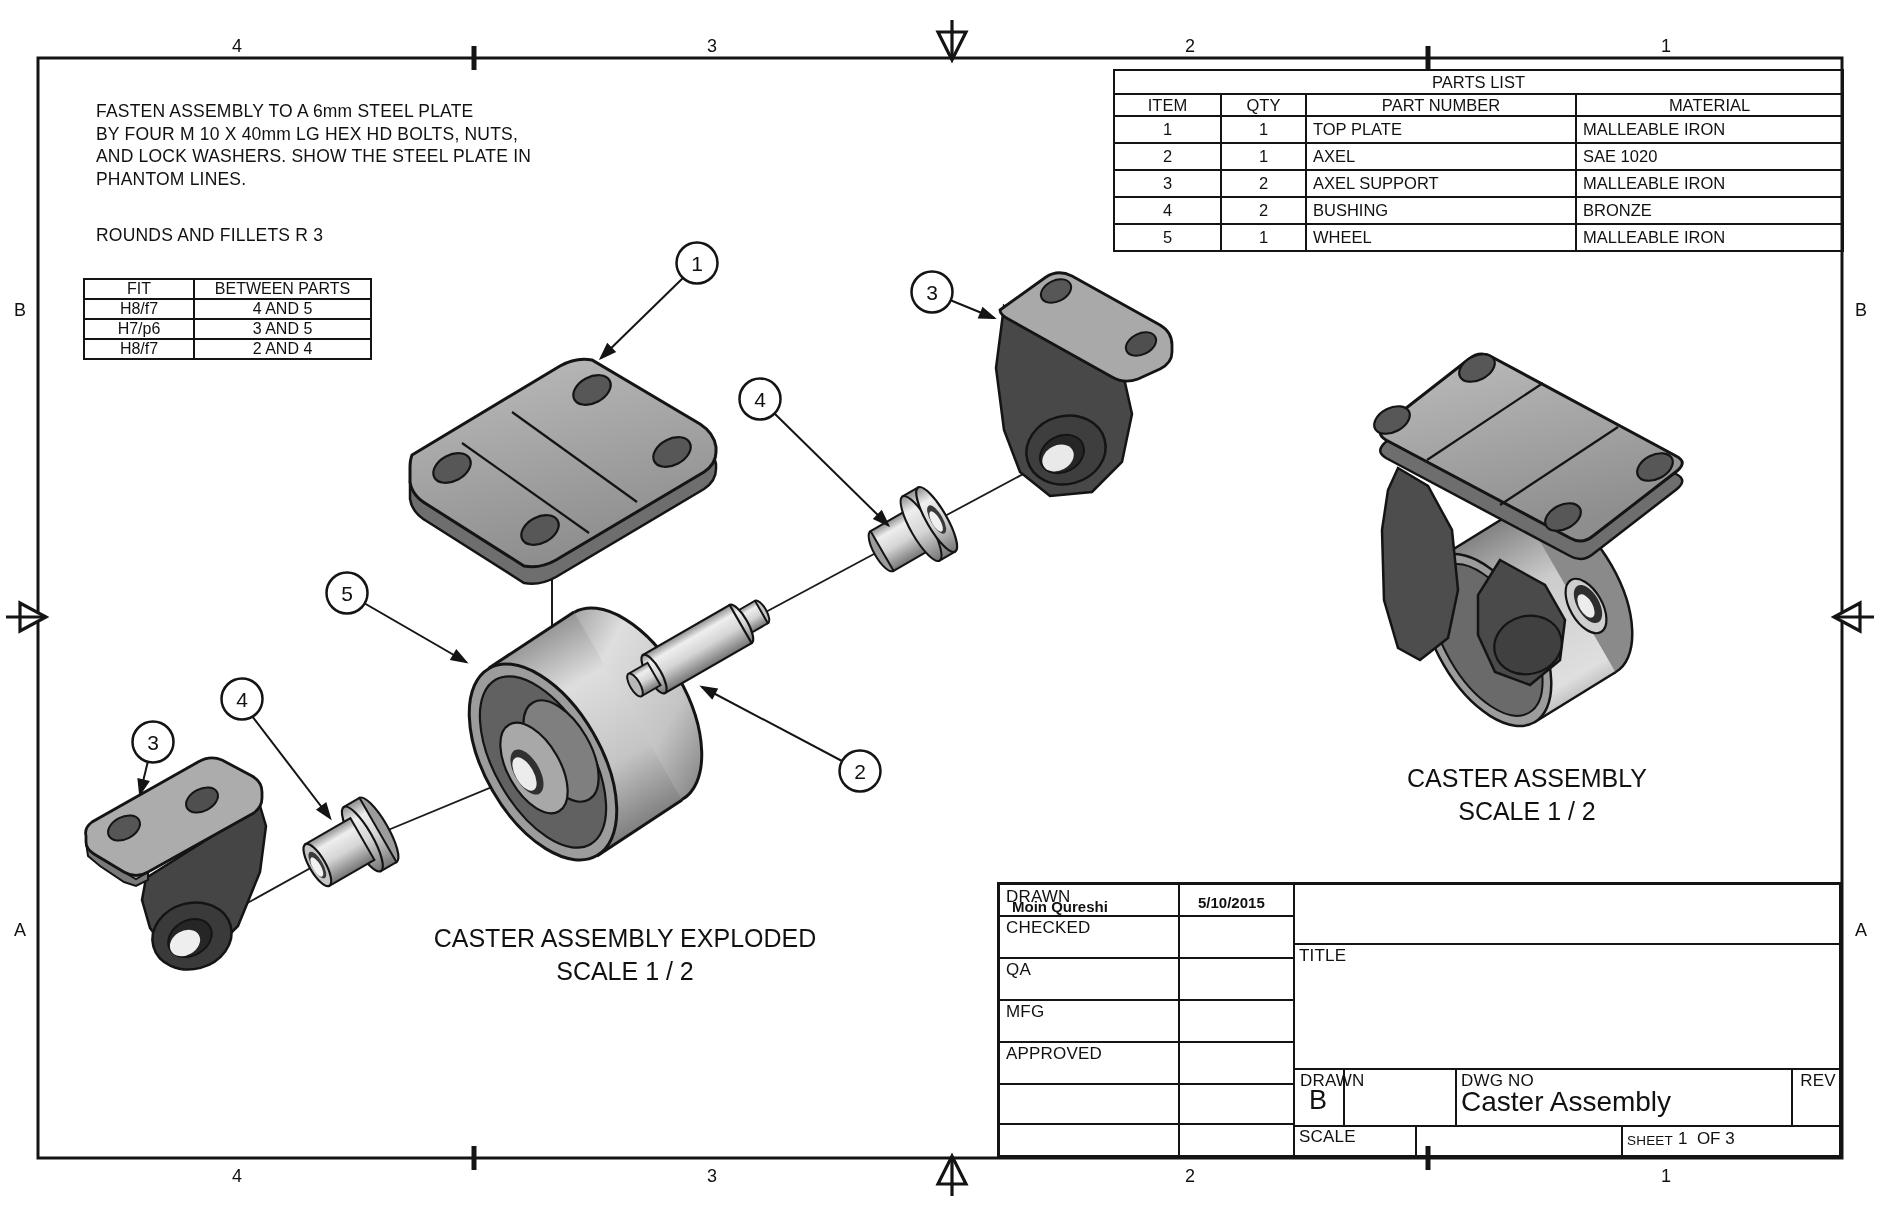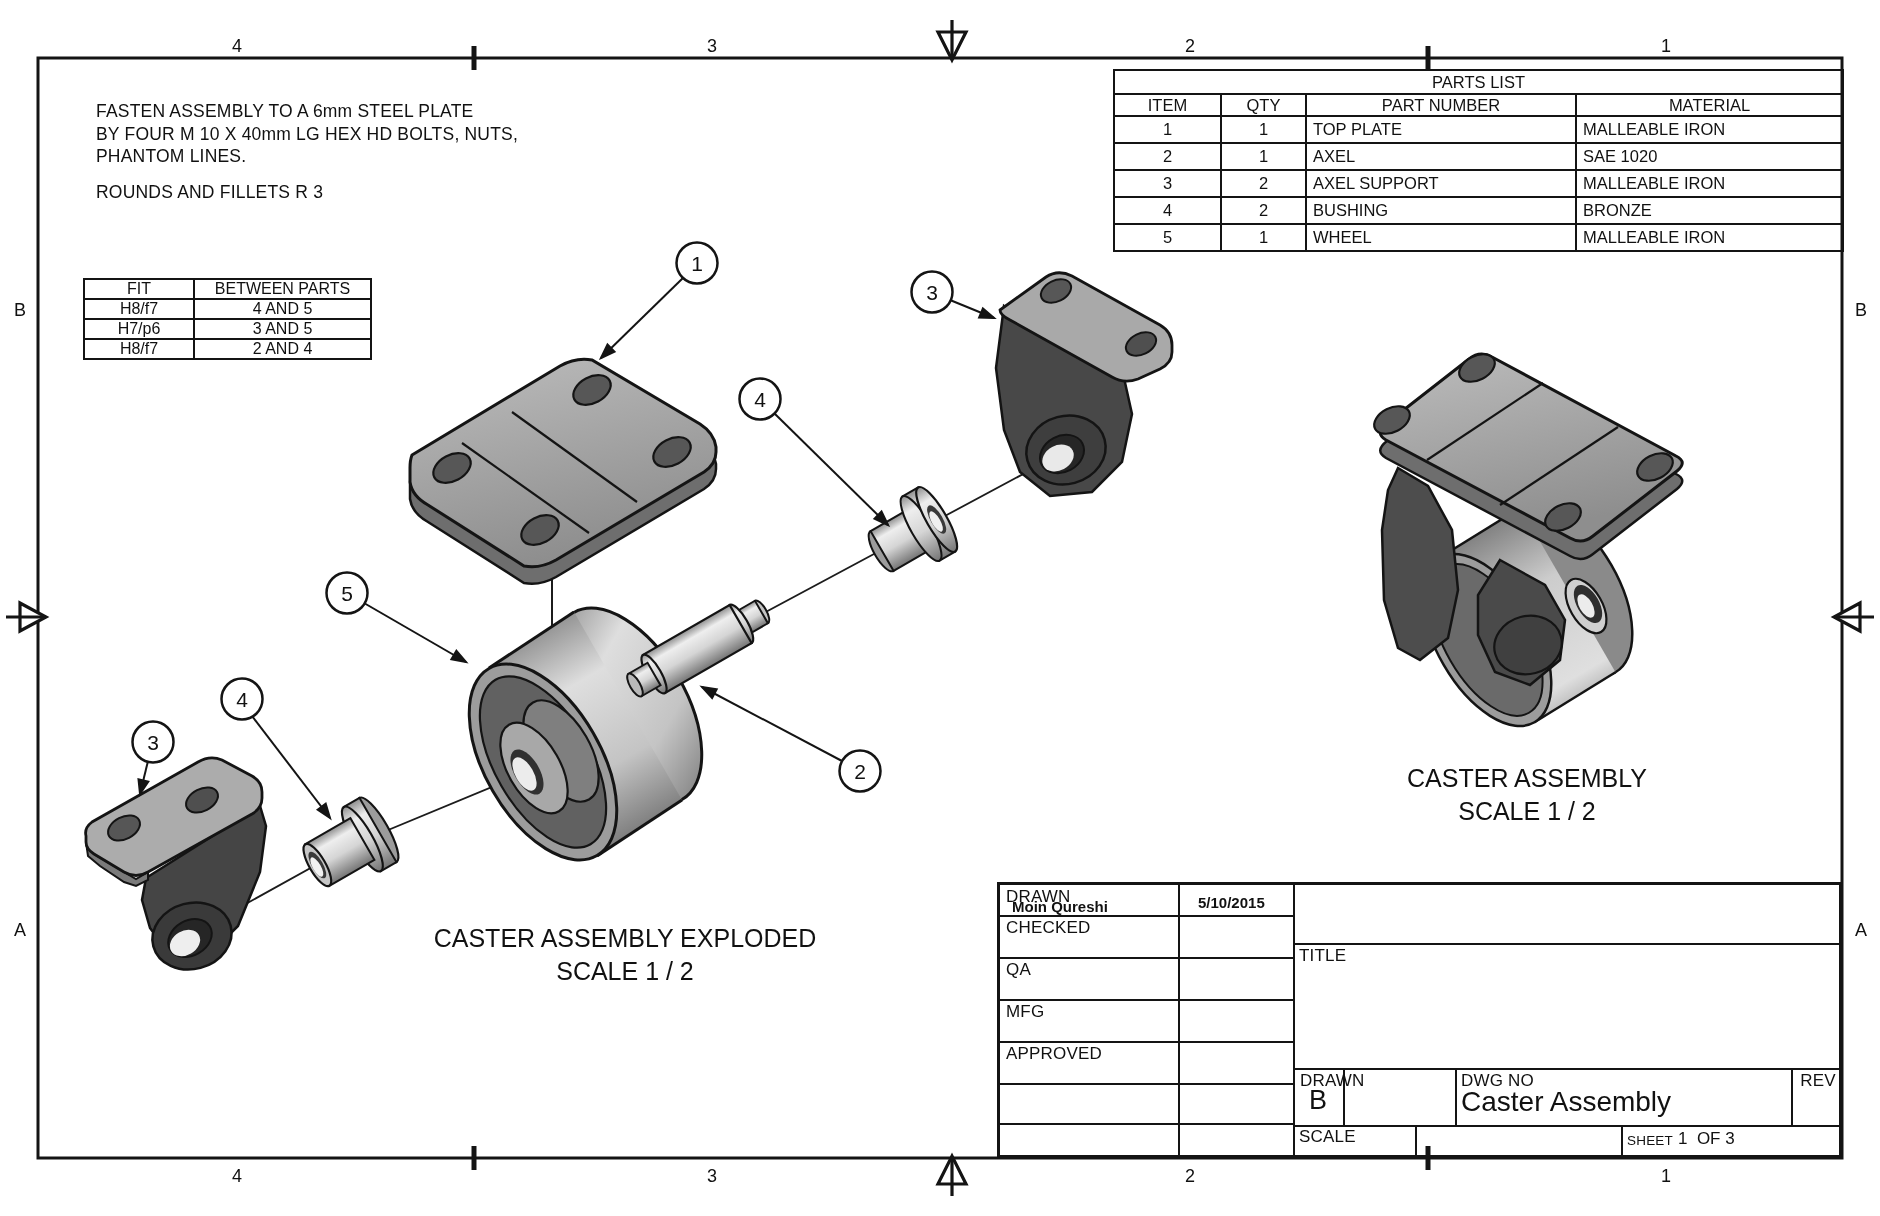--- a/index.html
+++ b/index.html
@@ -4,21 +4,21 @@
 <style>
   html,body{margin:0;padding:0;background:#ffffff;}
   #sheet{position:relative;width:1880px;height:1216px;background:#fff;
          font-family:"Liberation Sans",sans-serif;color:#111;overflow:hidden;}
   .abs{position:absolute;}
   #drawing-svg{position:absolute;left:0;top:0;z-index:1;}
   .overlay{z-index:2;}
   
   #notes{left:96px;top:100px;font-size:17.5px;line-height:22.5px;letter-spacing:0.2px;}
   #notes .note-line{white-space:pre;}
-  #notes .note-gap{margin-top:13px;}
+  #notes .note-gap{margin-top:34px;}
   
   table{border-collapse:collapse;table-layout:fixed;}
   .grid td,.grid th{border:2px solid #141414;font-weight:normal;font-size:16px;
                     padding:0 5px;overflow:hidden;white-space:nowrap;}
   #fit-table{left:83px;top:278px;width:287px;}
   #fit-table td,#fit-table th{text-align:center;height:17px;}
   #parts-list{left:1113px;top:69px;width:729px;}
   #parts-list .title-cell{text-align:center;height:22px;font-size:16.5px;}
   #parts-list th{text-align:center;height:20px;font-size:16.5px;}
   #parts-list td{height:25px;font-size:16.5px;}
@@ -258,20 +258,21 @@
   <div class="abs overlay zone" style="left:1175px;top:1164px;">2</div>
   <div class="abs overlay zone" style="left:1651px;top:1164px;">1</div>
   <div class="abs overlay zone" style="left:5px;top:298px;">B</div>
   <div class="abs overlay zone" style="left:5px;top:918px;">A</div>
   <div class="abs overlay zone" style="left:1846px;top:298px;">B</div>
   <div class="abs overlay zone" style="left:1846px;top:918px;">A</div>
 
   <div id="notes" class="abs overlay">
     <div class="note-line">FASTEN ASSEMBLY TO A 6mm STEEL PLATE</div>
     <div class="note-line">BY FOUR M 10 X 40mm LG HEX HD BOLTS, NUTS,</div>
+    <div class="note-line">AND LOCK WASHERS. SHOW THE STEEL PLATE IN</div>
     <div class="note-line">PHANTOM LINES.</div>
     <div class="note-line note-gap">ROUNDS AND FILLETS R 3</div>
   </div>
 
   <table id="fit-table" class="abs overlay grid">
     <colgroup>
         <col style="width:110px">
         <col style="width:177px">
       </colgroup>
     <tbody>

